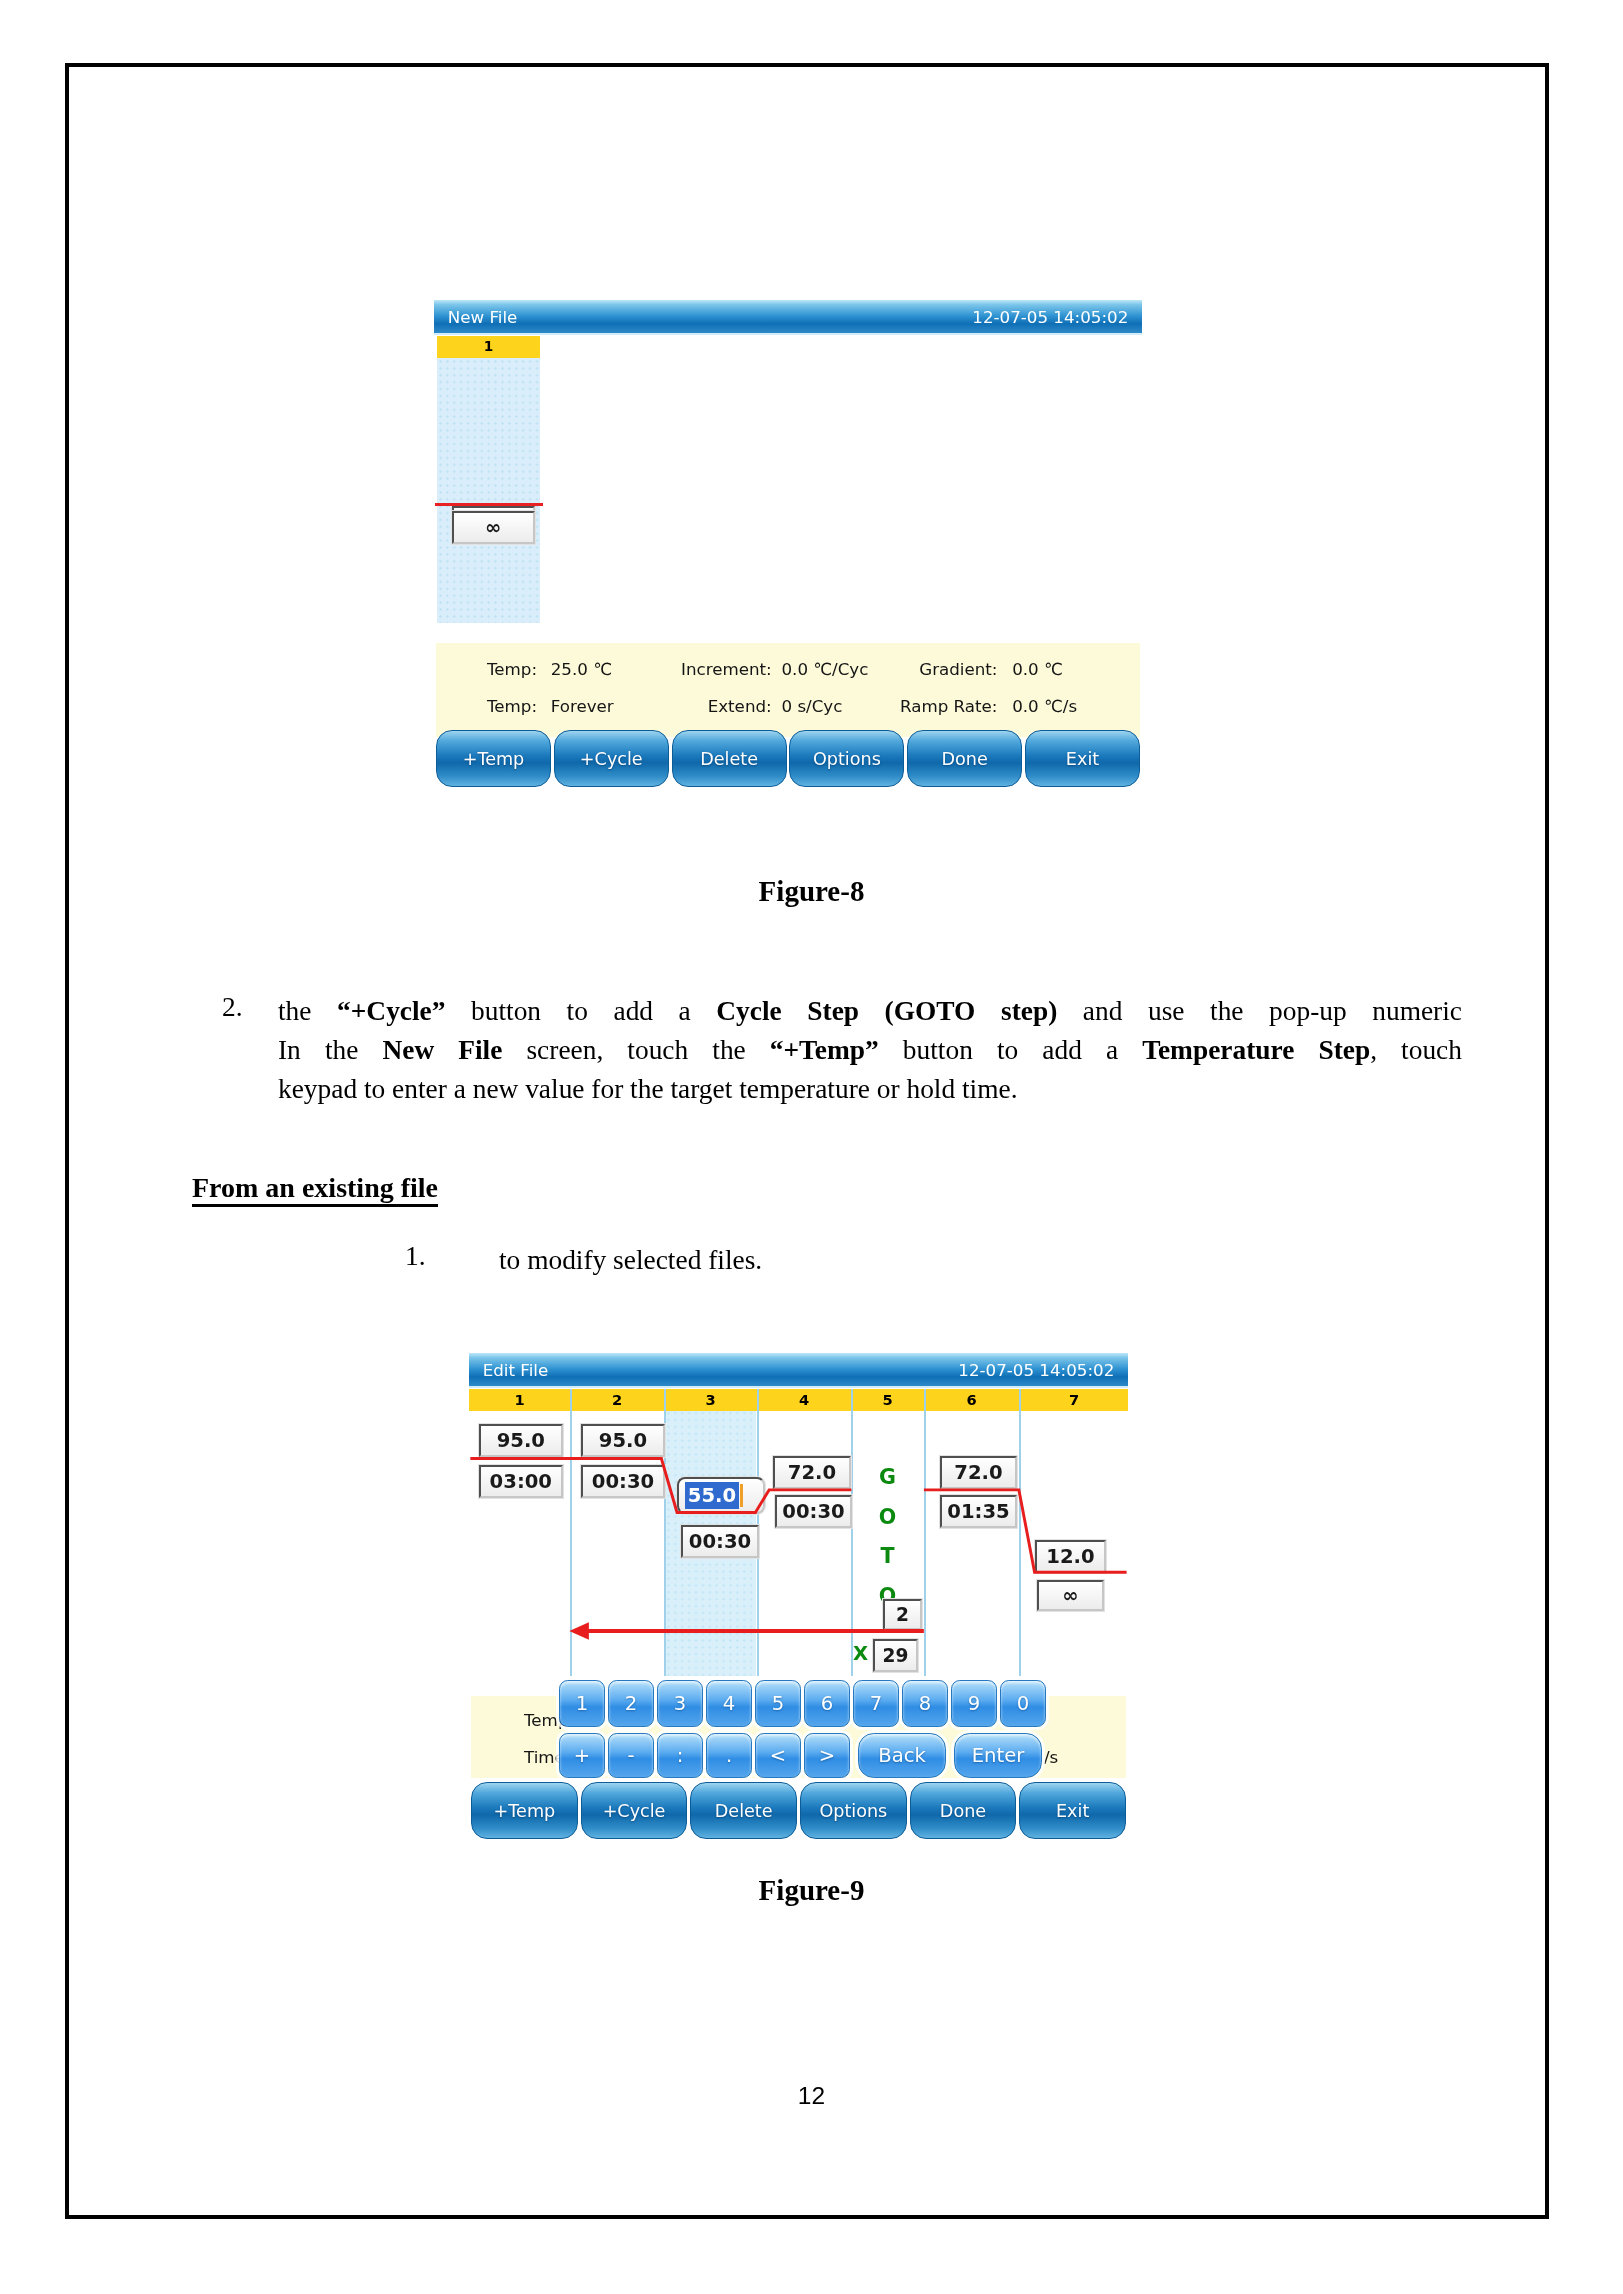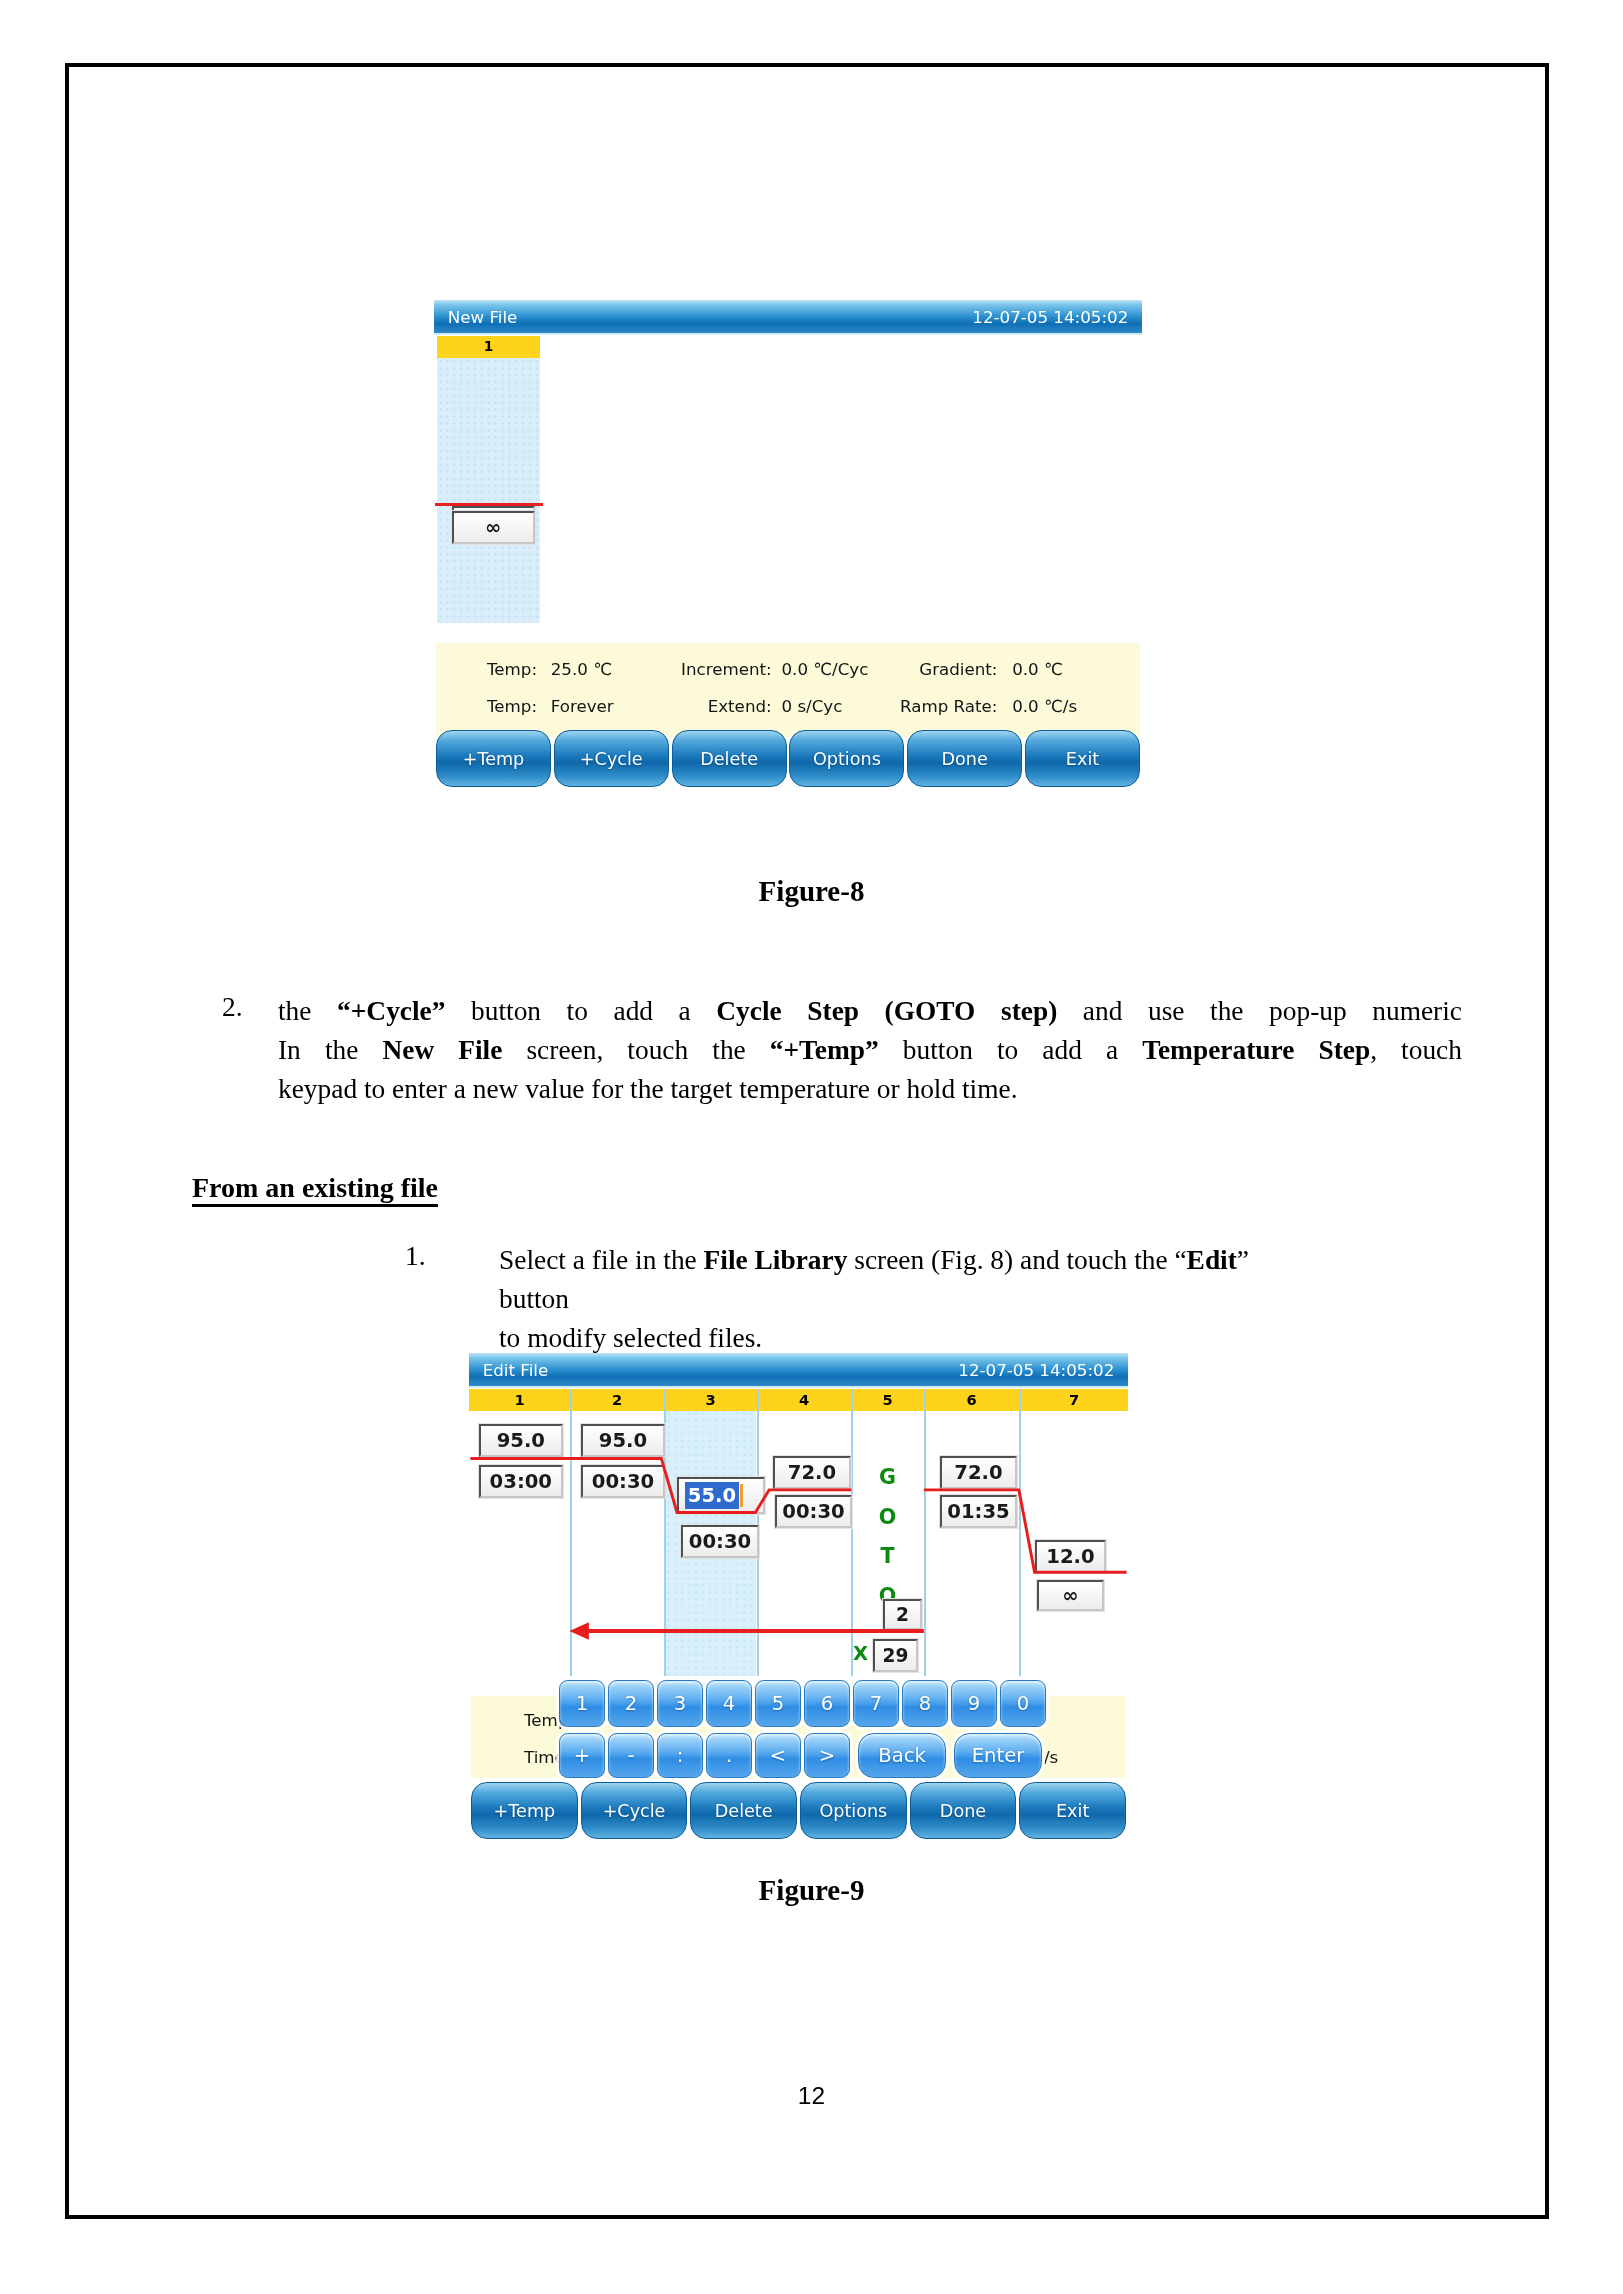--- a/index.html
+++ b/index.html
@@ -158,21 +158,20 @@
 <div class="doc" style="left:278px; top:992px; width:1184px; line-height:39px;">
   <div class="jline"><span>the </span><b>“+Cycle”</b><span> button to add a </span><b>Cycle Step (GOTO step)</b><span> and use the pop-up numeric</span></div>
   <div class="jline"><span>In the </span><b>New File</b><span> screen, touch the </span><b>“+Temp”</b><span> button to add a </span><b>Temperature Step</b><span>, touch</span></div>
   <div><span>keypad to enter a new value for the target temperature or hold time.</span></div>
 </div>
 
 <div class="doc heading" style="left:192px; top:1172px;">From an existing file</div>
 
 <div class="doc" style="left:405px; top:1241px;">1.</div>
 <div class="doc" style="left:499px; top:1241px; width:823px; line-height:39px;">
-  <div><span>Select a file in the </span><b>File Library</b><span> screen (Fig. 8) and touch the “</span><b>Edit</b><span>” button</span></div>
   <div><span>to modify selected files.</span></div>
 </div>
 
 <section class="shot s2">
   <div class="titlebar">
     <span>Edit File</span>
     <span>12-07-05 14:05:02</span>
   </div>
 
   <div class="hdrbar"></div>
@@ -191,21 +190,21 @@
   <div class="sep" style="left:288px;"></div>
   <div class="sep" style="left:382px;"></div>
   <div class="sep" style="left:455px;"></div>
   <div class="sep" style="left:550px;"></div>
 
   <div class="vbox" style="left:9.8px;  top:71px;  width:80px; height:29px;">95.0</div>
   <div class="vbox" style="left:9.8px;  top:112px; width:80px; height:29px;">03:00</div>
   <div class="vbox" style="left:112px; top:71px;  width:80px; height:29px;">95.0</div>
   <div class="vbox" style="left:112px; top:112px; width:80px; height:29px;">00:30</div>
 
-  <div class="vbox sel-wrap" style="left:208px; top:124px; width:78px; height:33px;">
+  <div class="vbox sel-wrap" style="left:208px; top:124px; width:78px; height:33px;border-radius:8px;">
     <span class="sel">55.0</span>
     <span class="cursor"></span>
   </div>
   <div class="vbox" style="left:212px; top:172px; width:74px; height:29px;">00:30</div>
 
   <div class="vbox" style="left:304px; top:103px; width:74px; height:29px;">72.0</div>
   <div class="vbox" style="left:306px; top:142px; width:73px; height:29px;">00:30</div>
 
   <div class="goto-col">
     <span>G</span>

